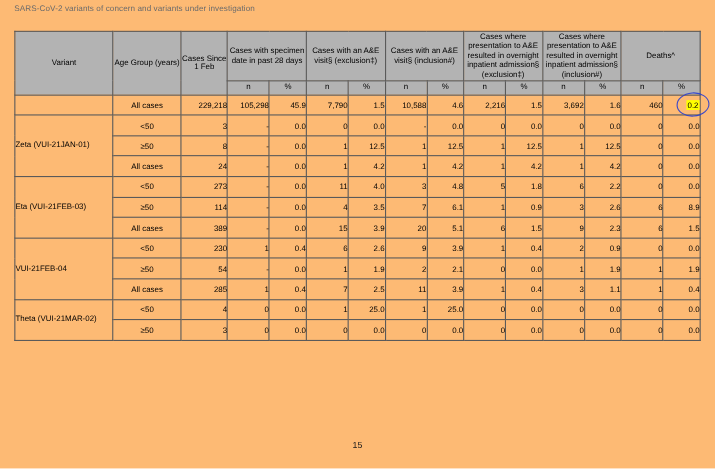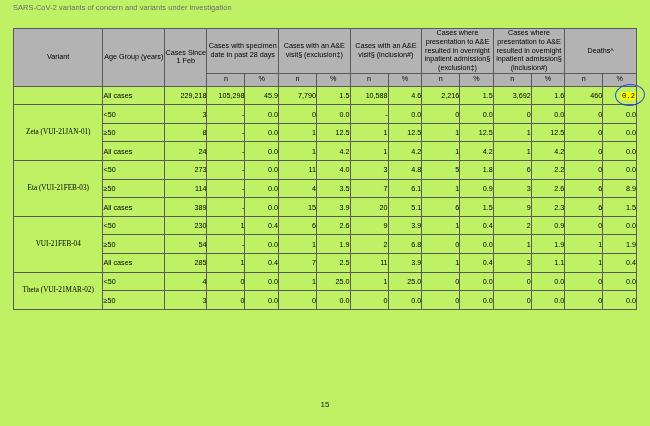--- a/index.html
+++ b/index.html
@@ -6,21 +6,21 @@
   html, body {
     margin: 0; padding: 0;
     width: 650px; height: 426px;
     background: #ffffff;
     font-family: "Liberation Sans", sans-serif;
     overflow: hidden;
   }
   #page {
     position: relative;
     width: 650px; height: 426px;
-    background: #bef264;
+    background: #fdba74;
   }
   .doc-header {
     position: absolute;
     left: 13px; top: 3px;
     font-size: 7.4px;
     color: #6b6b6b;
     letter-spacing: 0.01em;
     white-space: nowrap;
   }
   .table-wrap {
@@ -55,40 +55,38 @@
     text-align: center;
     padding: 1px 0 2px 0;
     vertical-align: middle;
     height: 12px;
   }
   tbody td {
     height: 18.6px;
     padding: 0 4px 0 4px;
   }
   td.variant {
-    text-align: center;
+    text-align: left;
     line-height: 1.22;
     font-size: 7.2px;
     padding-left: 5px;
-    font-family: Liberation Serif, serif;
   }
   td.agegrp {
-    text-align: left;
+    text-align: center;
     padding-right: 6px;
   }
   td.num {
     text-align: right;
     padding-right: 6px;
   }
   td.hl { position: relative; }
   td.hl .hlbox {
     background: #ffff00;
     display: inline-block;
     padding: 0px 1px;
-    font-family: Liberation Mono, monospace;
   }
   .ellipse {
     position: absolute;
     border: 1.6px solid #2a3fd0;
     border-radius: 50%;
     pointer-events: none;
     opacity: 0.92;
     transform: rotate(-4deg);
   }
   .pagenum {
@@ -288,21 +286,21 @@
             <td class="num">0.0</td>
           </tr>
           <tr>
             <td class="agegrp">≥50</td>
             <td class="num">54</td>
             <td class="num">-</td>
             <td class="num">0.0</td>
             <td class="num">1</td>
             <td class="num">1.9</td>
             <td class="num">2</td>
-            <td class="num">6.8</td>
+            <td class="num">2.1</td>
             <td class="num">0</td>
             <td class="num">0.0</td>
             <td class="num">1</td>
             <td class="num">1.9</td>
             <td class="num">1</td>
             <td class="num">1.9</td>
           </tr>
           <tr>
             <td class="agegrp">All cases</td>
             <td class="num">285</td>

